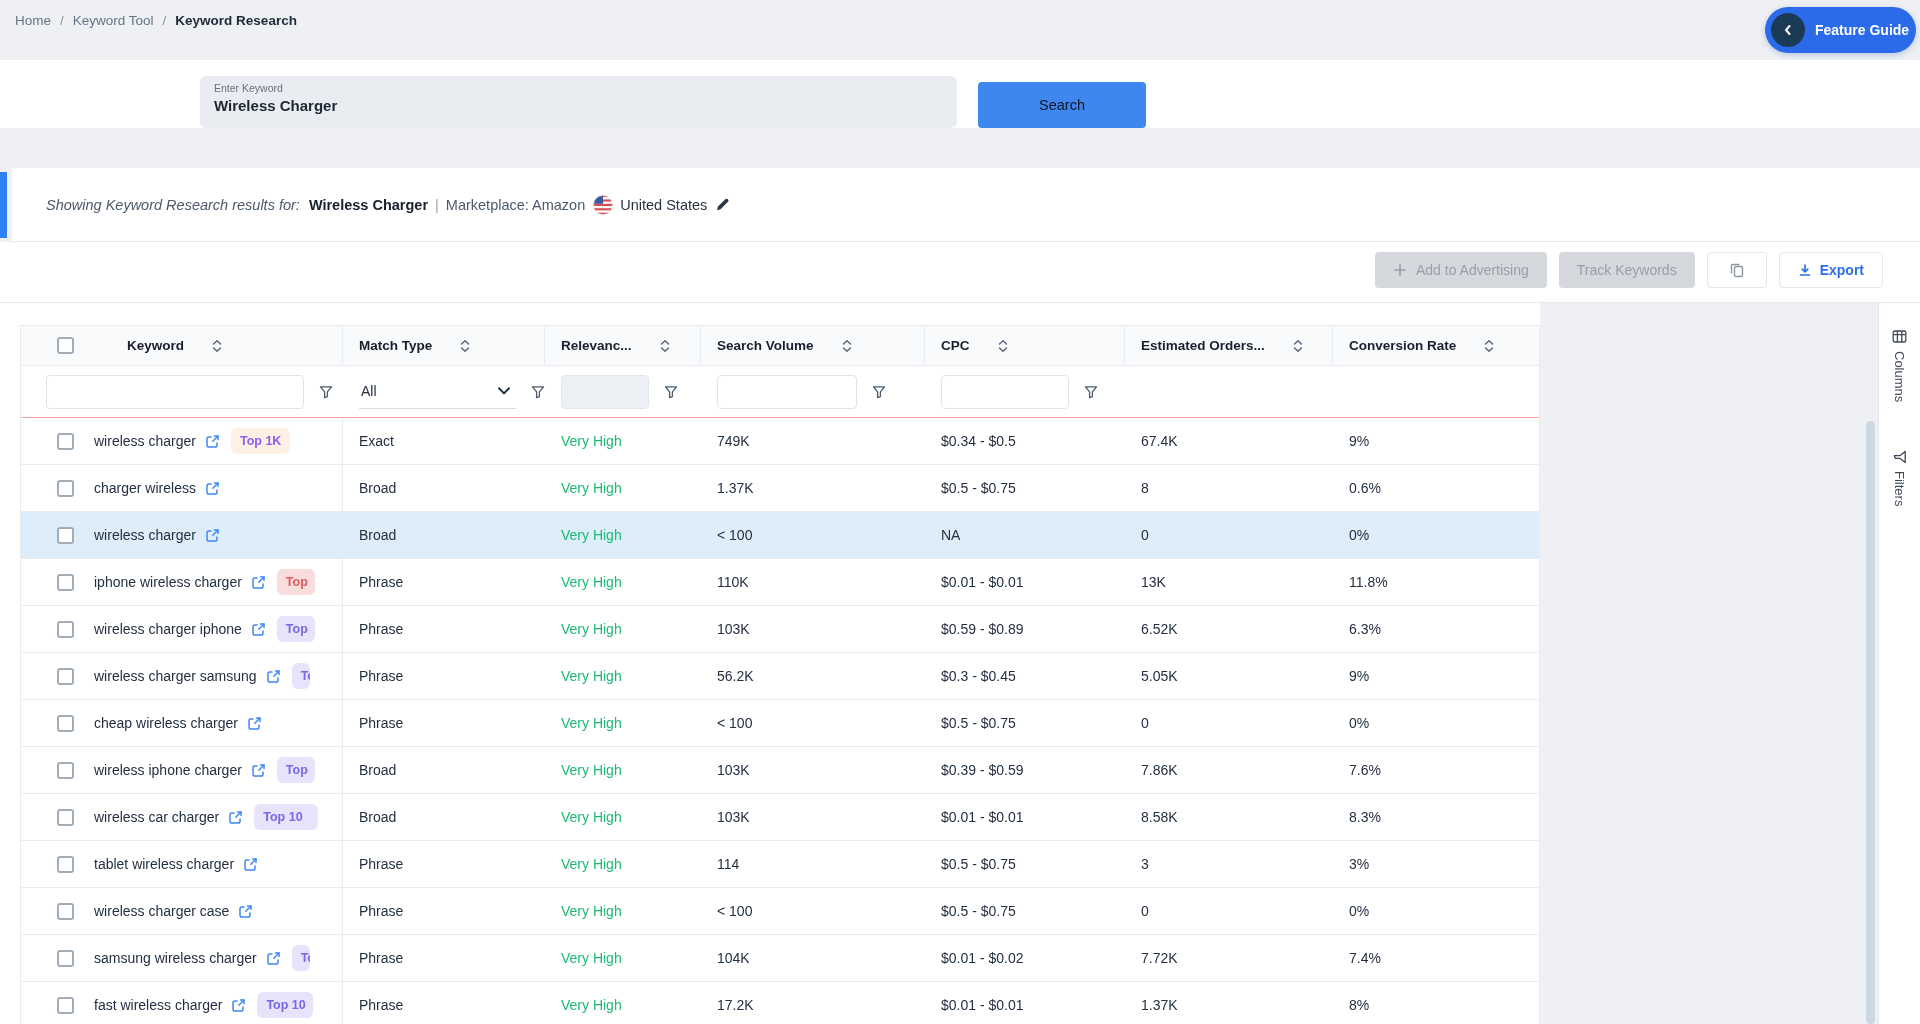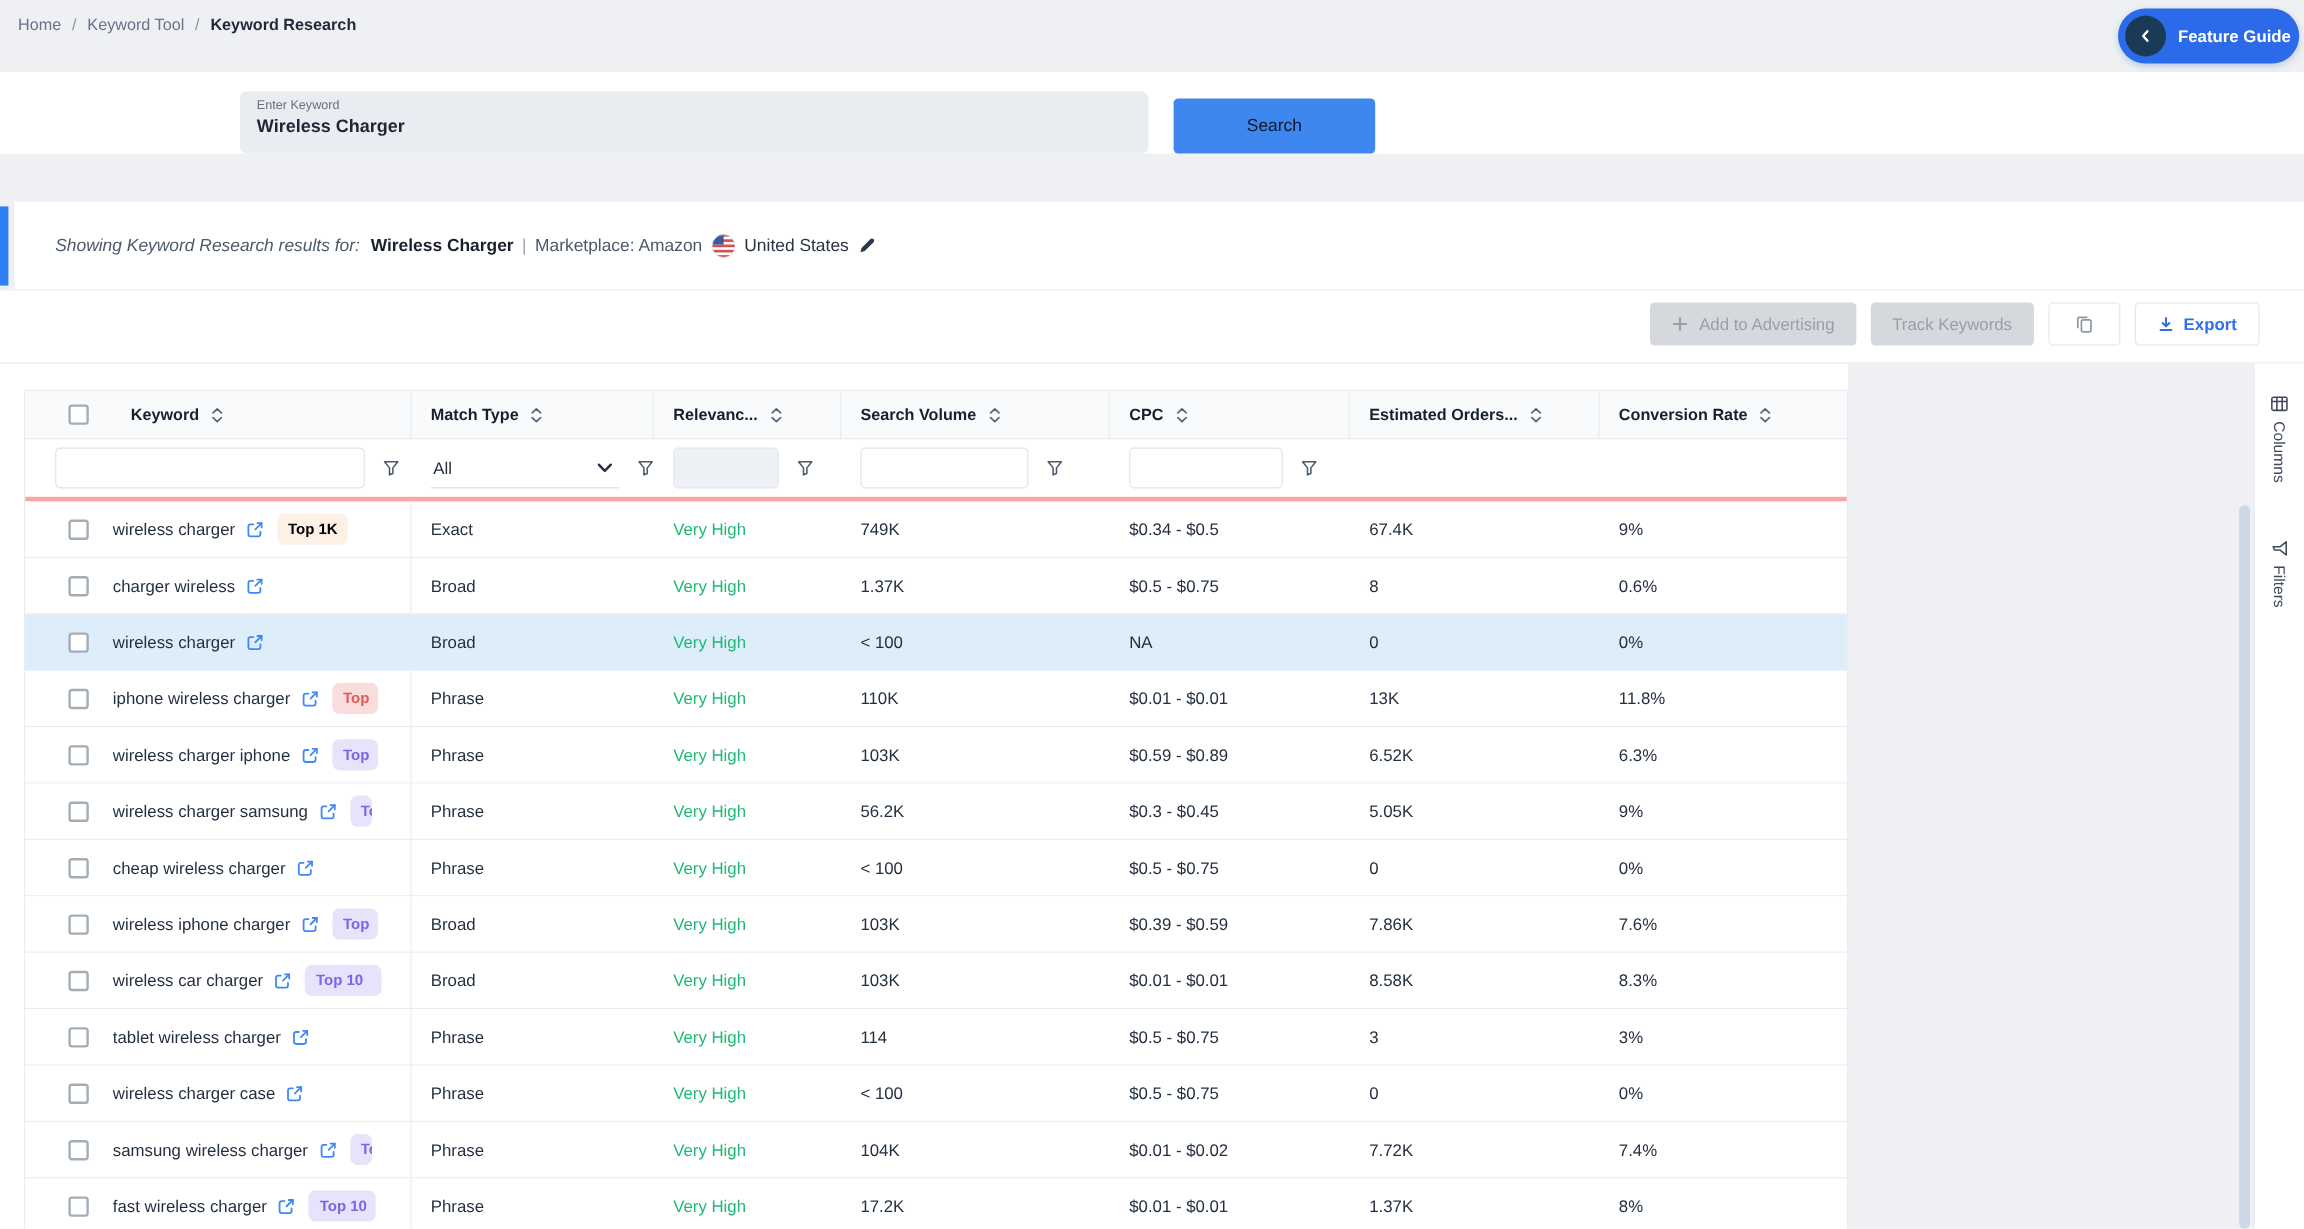--- a/index.html
+++ b/index.html
@@ -48,26 +48,26 @@
   .side-strip { position:absolute; left:1878px; top:61px; width:42px; height:721px; background:#fff; border-left:1px solid #e4e7eb; display:flex; flex-direction:column; align-items:center; padding-top:26px; }
   .stab { display:flex; flex-direction:column; align-items:center; gap:7px; cursor:pointer; }
   .stab + .stab { margin-top:48px; }
   .vtxt { writing-mode:vertical-rl; font-size:13px; color:#3e4a5a; }
   .vscroll { position:absolute; left:1866px; top:179px; width:9px; height:603px; background:#ccd8e5; border-radius:5px; cursor:grab; }
 
   
   .ktable { position:absolute; left:20px; top:83px; width:1520px; border:1px solid #e8ebef; border-bottom:none; background:#fff; }
   .gridrow { display:grid; grid-template-columns:322px 202px 156px 224px 200px 208px 206px; }
   .thead { height:40px; background:#f8fafb; border-bottom:1px solid #e8ebef; }
-  .th { display:flex; align-items:center; padding-left:16px; font-size:13.5px; font-weight:700; color:#17202e; border-right:1px solid #e9edf1; gap:9px; cursor:pointer; }
+  .th { display:flex; align-items:center; padding-left:16px; font-size:13.5px; font-weight:700; color:#17202e; border-right:1px solid #e9edf1; gap:27px; cursor:pointer; }
   .th:last-child { border-right:none; }
   .th-kw { padding-left:36px; }
   .th-kw .lbl { margin-left:26px; }
 
-  .tfilter { height:52px; border-bottom:4px solid #fca5a5; }
+  .tfilter { height:52px; border-bottom:1px solid #fca5a5; }
   .tf { display:flex; align-items:center; padding-left:16px; gap:15px; overflow:hidden; }
   .tf-kw { padding-left:25px; }
   .fin { height:34px; border:1px solid #dfe4ea; border-radius:4px; background:#fff; outline:none; font-family:inherit; font-size:14px; padding:0 8px; }
   .fin-kw { width:258px; }
   .fin-sv { width:140px; }
   .fin-cpc { width:128px; }
   .fdis { width:88px; height:34px; background:#edf0f4; border:1px solid #e2e6eb; border-radius:4px; }
   .fsel { height:34px; width:160px; border-bottom:1px solid #d9dfe6; display:flex; align-items:center; justify-content:space-between; font-size:14px; color:#223042; padding:0 6px 0 2px; cursor:pointer; }
   .funnel { flex:none; cursor:pointer; display:flex; }
 
@@ -75,21 +75,21 @@
   .tr.hl { background:#ddeefa; }
   .td { display:flex; align-items:center; padding-left:16px; font-size:14px; color:#243042; overflow:hidden; }
   .c-kw { padding-left:36px; border-right:1px solid #e9edf1; white-space:nowrap; }
   .kw { margin-left:20px; }
   .ext { margin-left:9px; flex:none; cursor:pointer; }
   .rel { color:#1eb974; }
 
   .cb { flex:none; width:17px; height:17px; border:2px solid #a3adb8; border-radius:3px; background:#fff; cursor:pointer; }
 
   .badge { display:inline-flex; align-items:center; height:26px; padding:0 9px; border-radius:6px; font-size:12.5px; font-weight:600; margin-left:11px; flex:none; overflow:hidden; white-space:nowrap; }
-  .badge--orange { color:#000000; background:#fdf1e5; }
+  .badge--orange { color:#8b5cf6; background:#fdf1e5; }
   .badge--red    { color:#e05b5b; background:#f9dcdc; }
   .badge--purple { color:#7668e6; background:#e7e3fb; }
 </style>
 </head>
 <body>
 
 <div class="breadcrumb">
   <span class="crumb">Home</span>
   <span class="crumb-sep">/</span>
   <span class="crumb">Keyword Tool</span>

